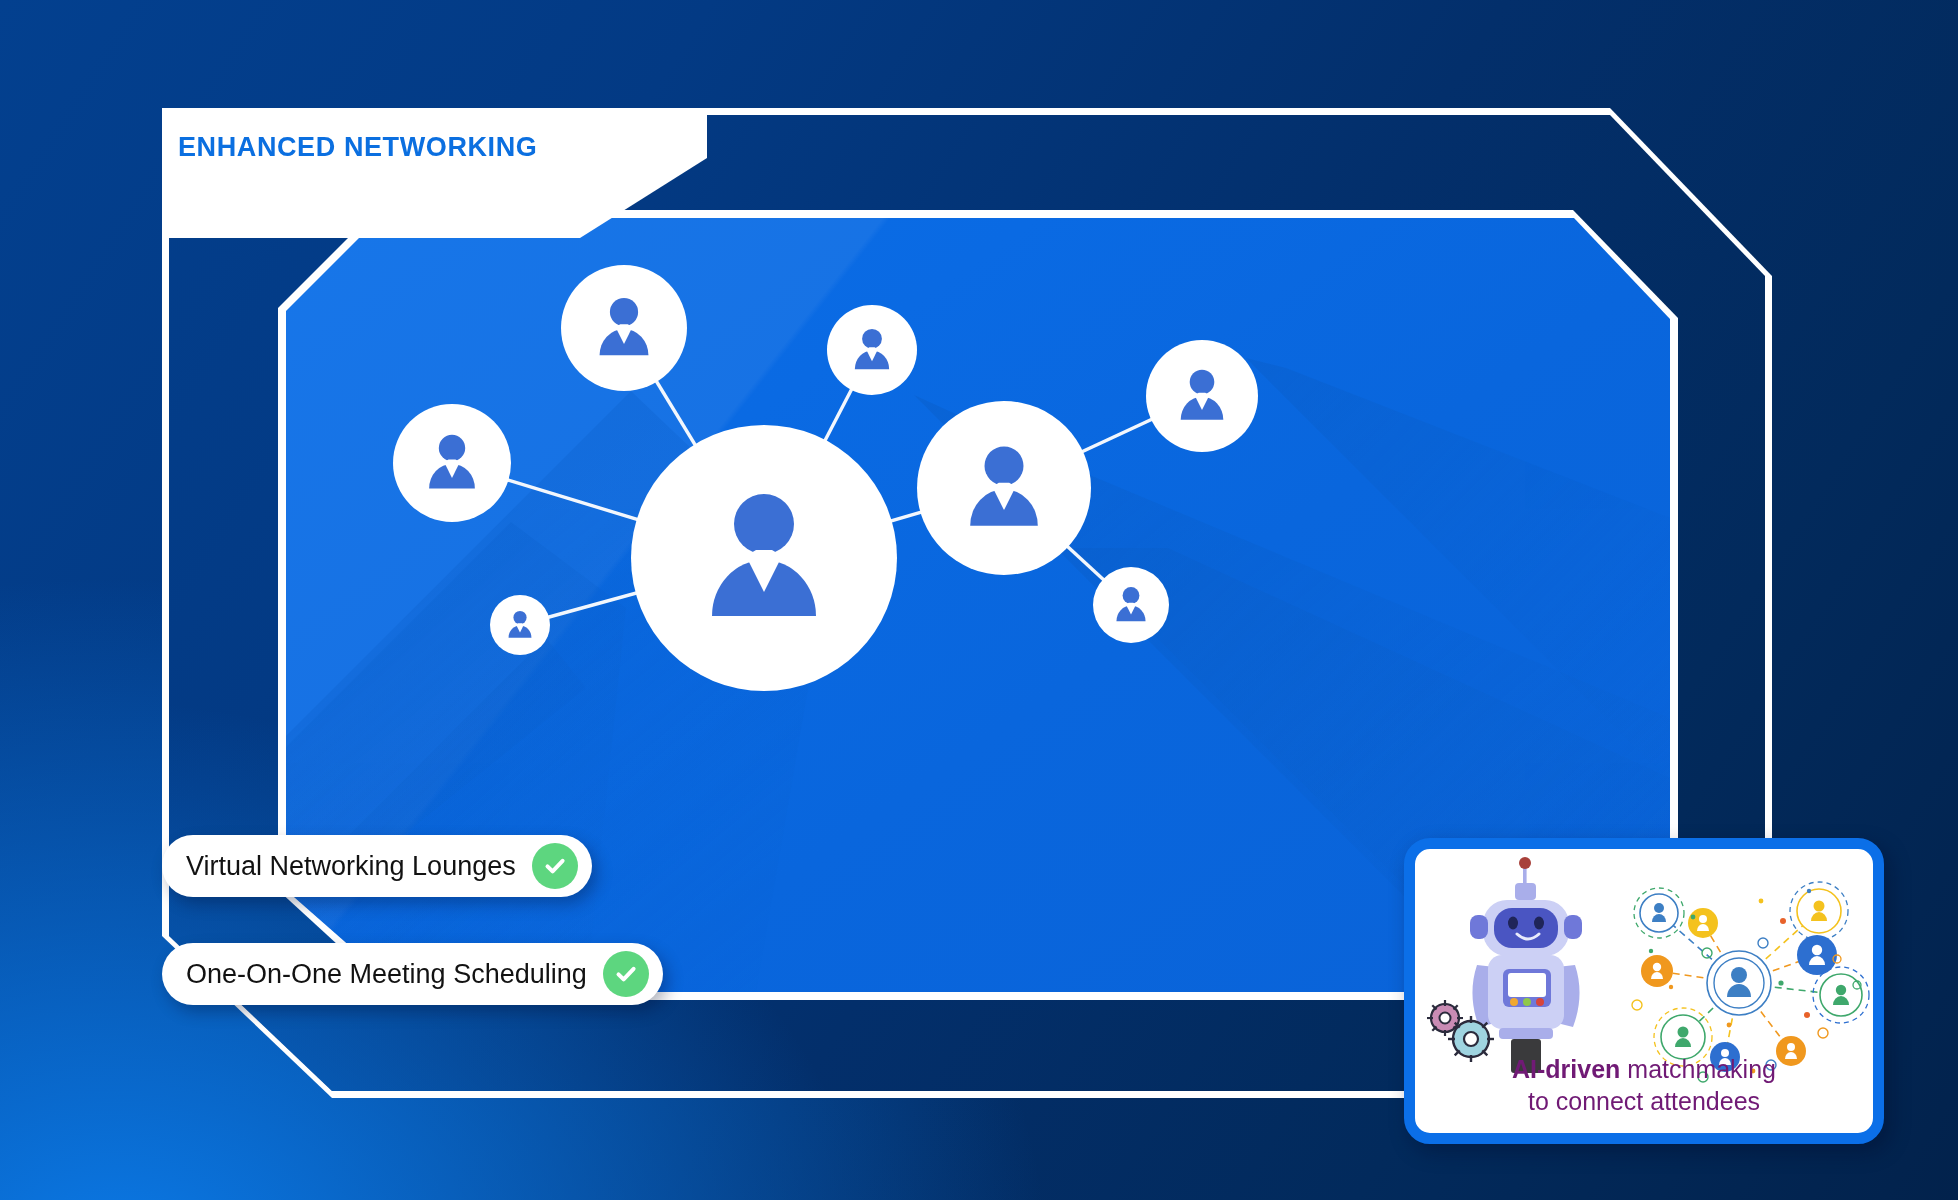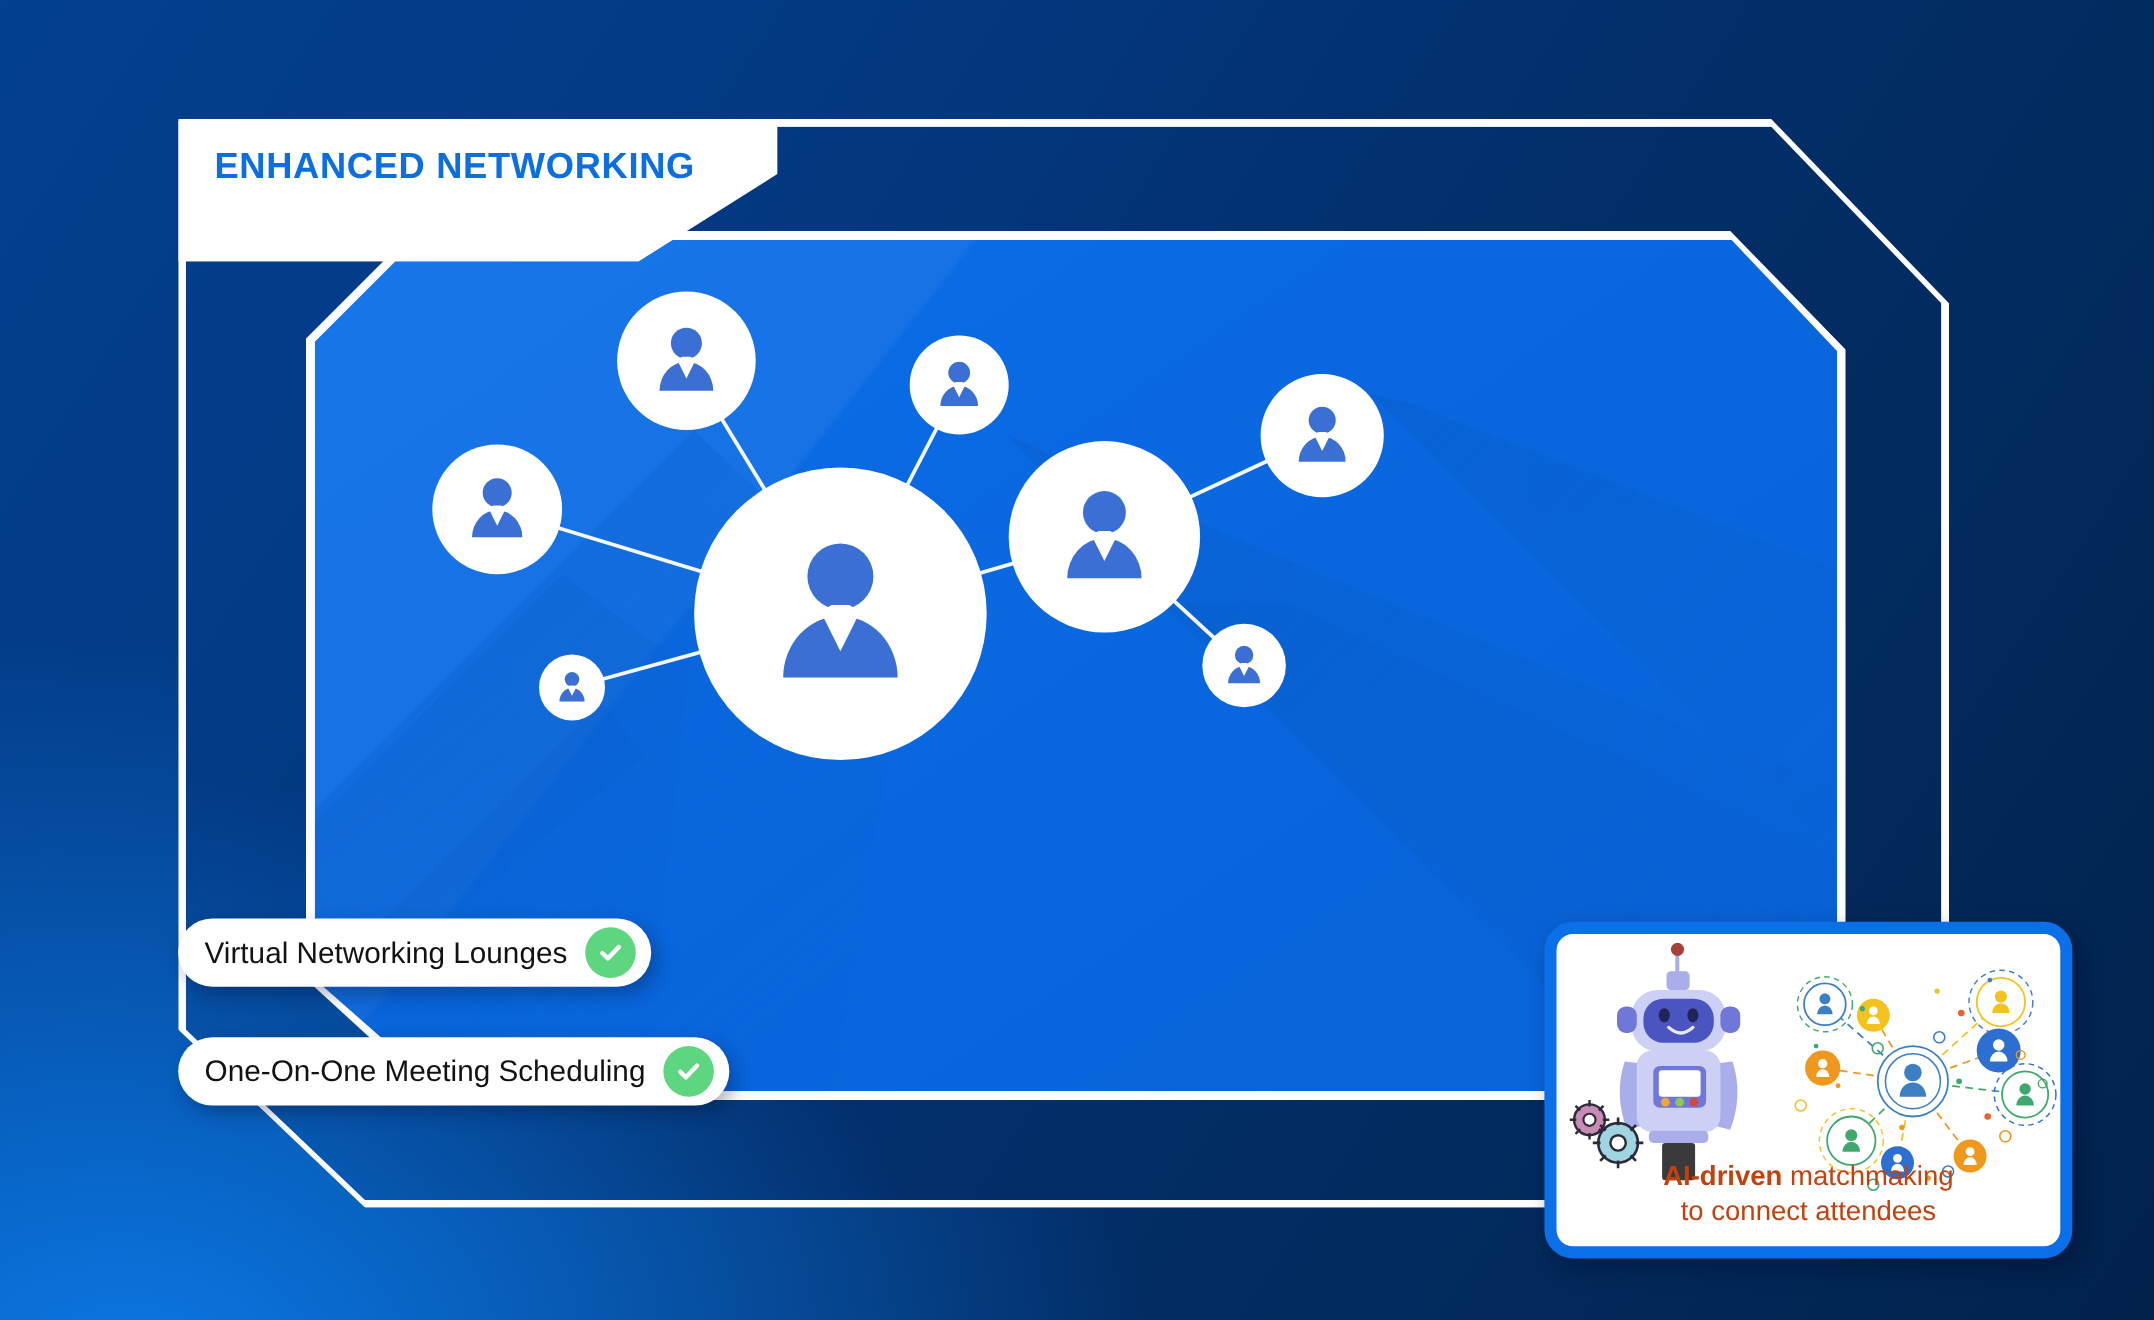--- a/index.html
+++ b/index.html
@@ -94,24 +94,24 @@
     position: absolute;
     left: 162px; top: 110px;
     width: 545px; height: 128px;
     background: #ffffff;
     -webkit-clip-path: polygon(0 0, 545px 0, 545px 48px, 418px 128px, 0 128px);
     clip-path: polygon(0 0, 545px 0, 545px 48px, 418px 128px, 0 128px);
     filter: drop-shadow(6px 8px 14px rgba(0,8,36,.30));
   }
   .title-text {
     position: absolute;
-    left: 195px; top: 130px;
+    left: 178px; top: 130px;
     width: 470px;
     color: #0b6fe0;
-    font-size: 33px;
+    font-size: 27px;
     font-weight: 700;
     letter-spacing: .6px;
     line-height: 1.3;
     text-transform: uppercase;
   }
 
   
   .pill {
     position: absolute;
     height: 62px;
@@ -149,21 +149,21 @@
     border: 11px solid #0b6fe8;
     border-radius: 26px;
     box-sizing: border-box;
     box-shadow: 6px 8px 20px rgba(0,8,36,.35);
     overflow: hidden;
   }
   .ai-caption {
     position: absolute;
     left: 0; right: 0; bottom: 16px;
     text-align: center;
-    color: #c2410c;
+    color: #701a75;
     font-size: 25px;
     line-height: 1.28;
   }
   .ai-caption b { font-weight: 700; }
 </style>
 </head>
 <body>
 
 <div id="stage">
 

